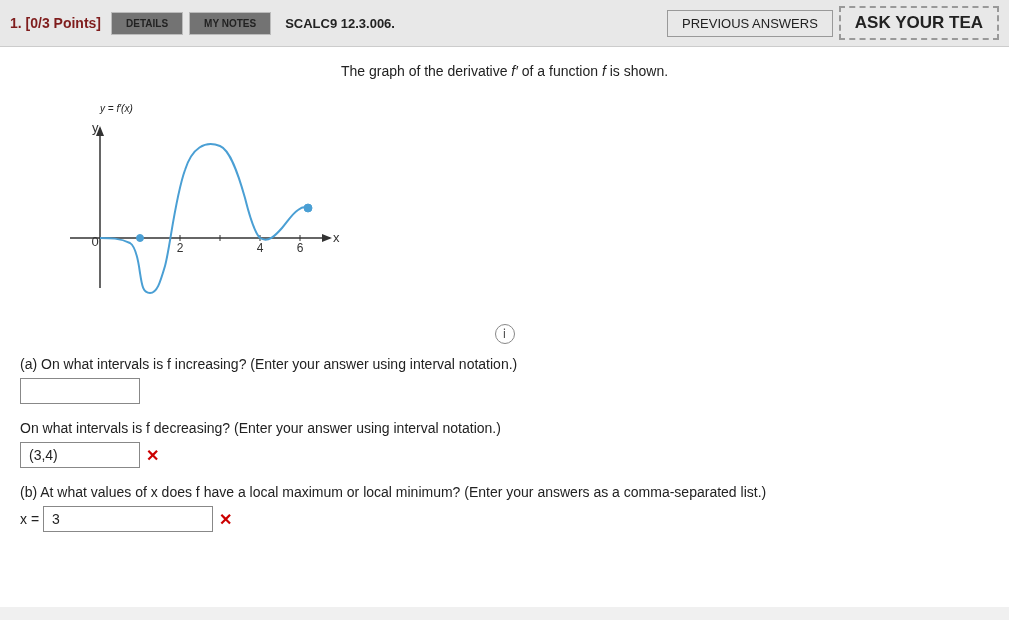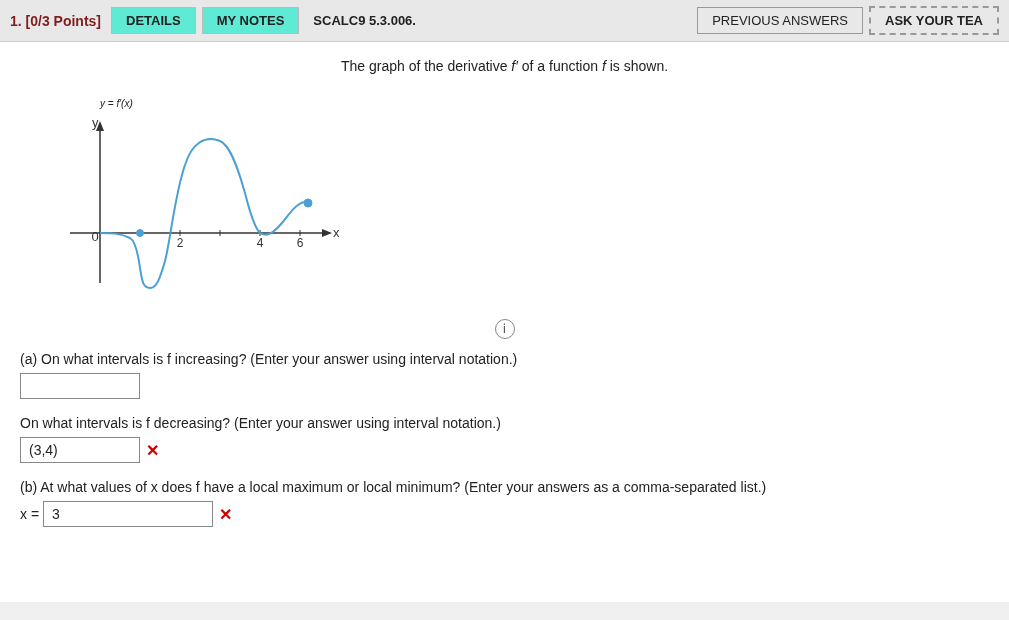--- a/index.html
+++ b/index.html
@@ -26,24 +26,24 @@
       flex-wrap: nowrap;
     }
     .points-label {
       font-weight: bold;
       font-size: 14px;
       color: #7f1d1d;
       margin-right: 4px;
       white-space: nowrap;
     }
     .tab-btn {
-      background: #5eead4;
+      background: #737373;
       border: 1px solid #bbb;
       padding: 5px 14px;
-      font-size: 13px;
+      font-size: 10px;
       font-weight: bold;
       cursor: pointer;
       color: #222;
       white-space: nowrap;
     }
     .problem-code {
       font-weight: bold;
       font-size: 13px;
       color: #222;
       margin: 0 8px;
@@ -57,21 +57,21 @@
       font-size: 13px;
       font-weight: normal;
       cursor: pointer;
       color: #222;
       white-space: nowrap;
     }
     .ask-teacher-btn {
       background: #e8e8e8;
       border: 2px dashed #999;
       padding: 5px 14px;
-      font-size: 13px;
+      font-size: 17px;
       font-weight: bold;
       cursor: pointer;
       color: #222;
       white-space: nowrap;
     }
     
     .main-content {
       background: #ffffff;
       margin: 0;
       padding: 16px 20px 20px 20px;
@@ -151,21 +151,21 @@
   </style>
 </head>
 <body>
 
 <div class="page-wrapper">
 
   <div class="top-bar">
     <span class="points-label">1. [0/3 Points]</span>
     <button class="tab-btn">DETAILS</button>
     <button class="tab-btn">MY NOTES</button>
-    <span class="problem-code">SCALC9 5.3.006.</span>
+    <span class="problem-code">SCALC9 12.3.006.</span>
     <div class="spacer"></div>
     <button class="prev-answers-btn">PREVIOUS ANSWERS</button>
     <button class="ask-teacher-btn">ASK YOUR TEA</button>
   </div>
 
   <div class="main-content">
 
     
     <p class="problem-description">
       <span>The graph of the derivative </span><em>f′</em><span> of a function </span><em>f</em><span> is shown.</span>

